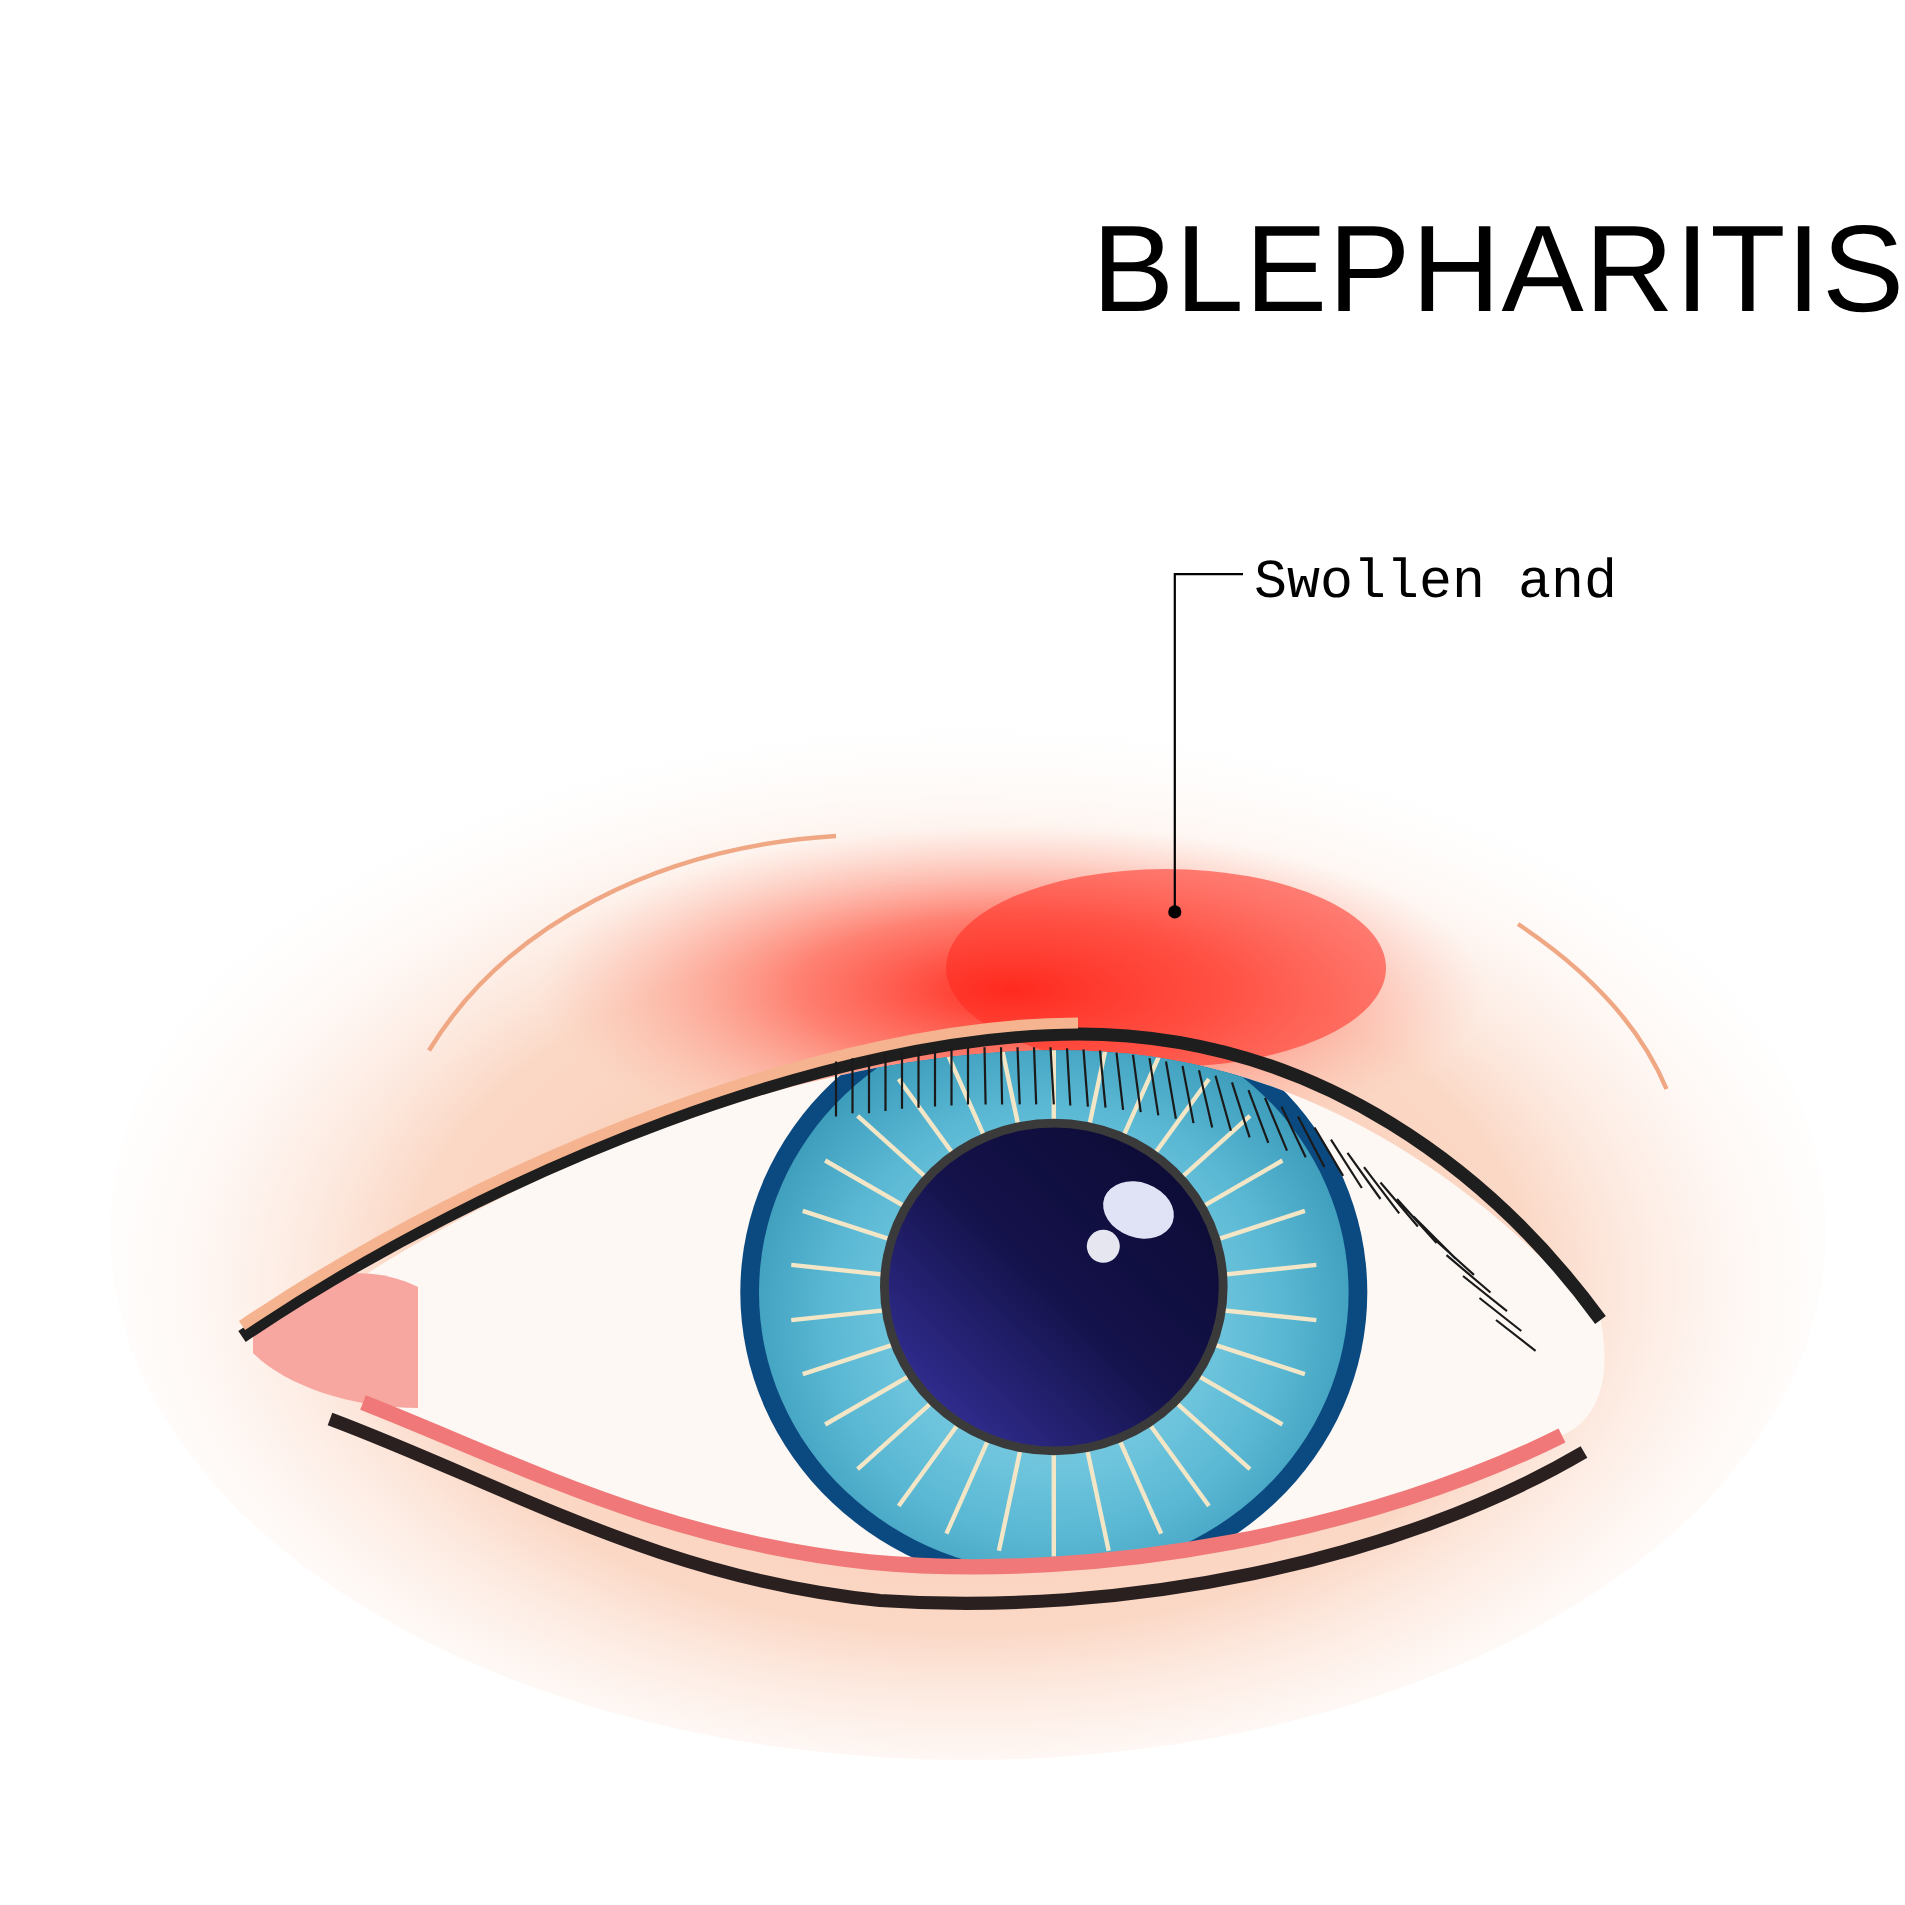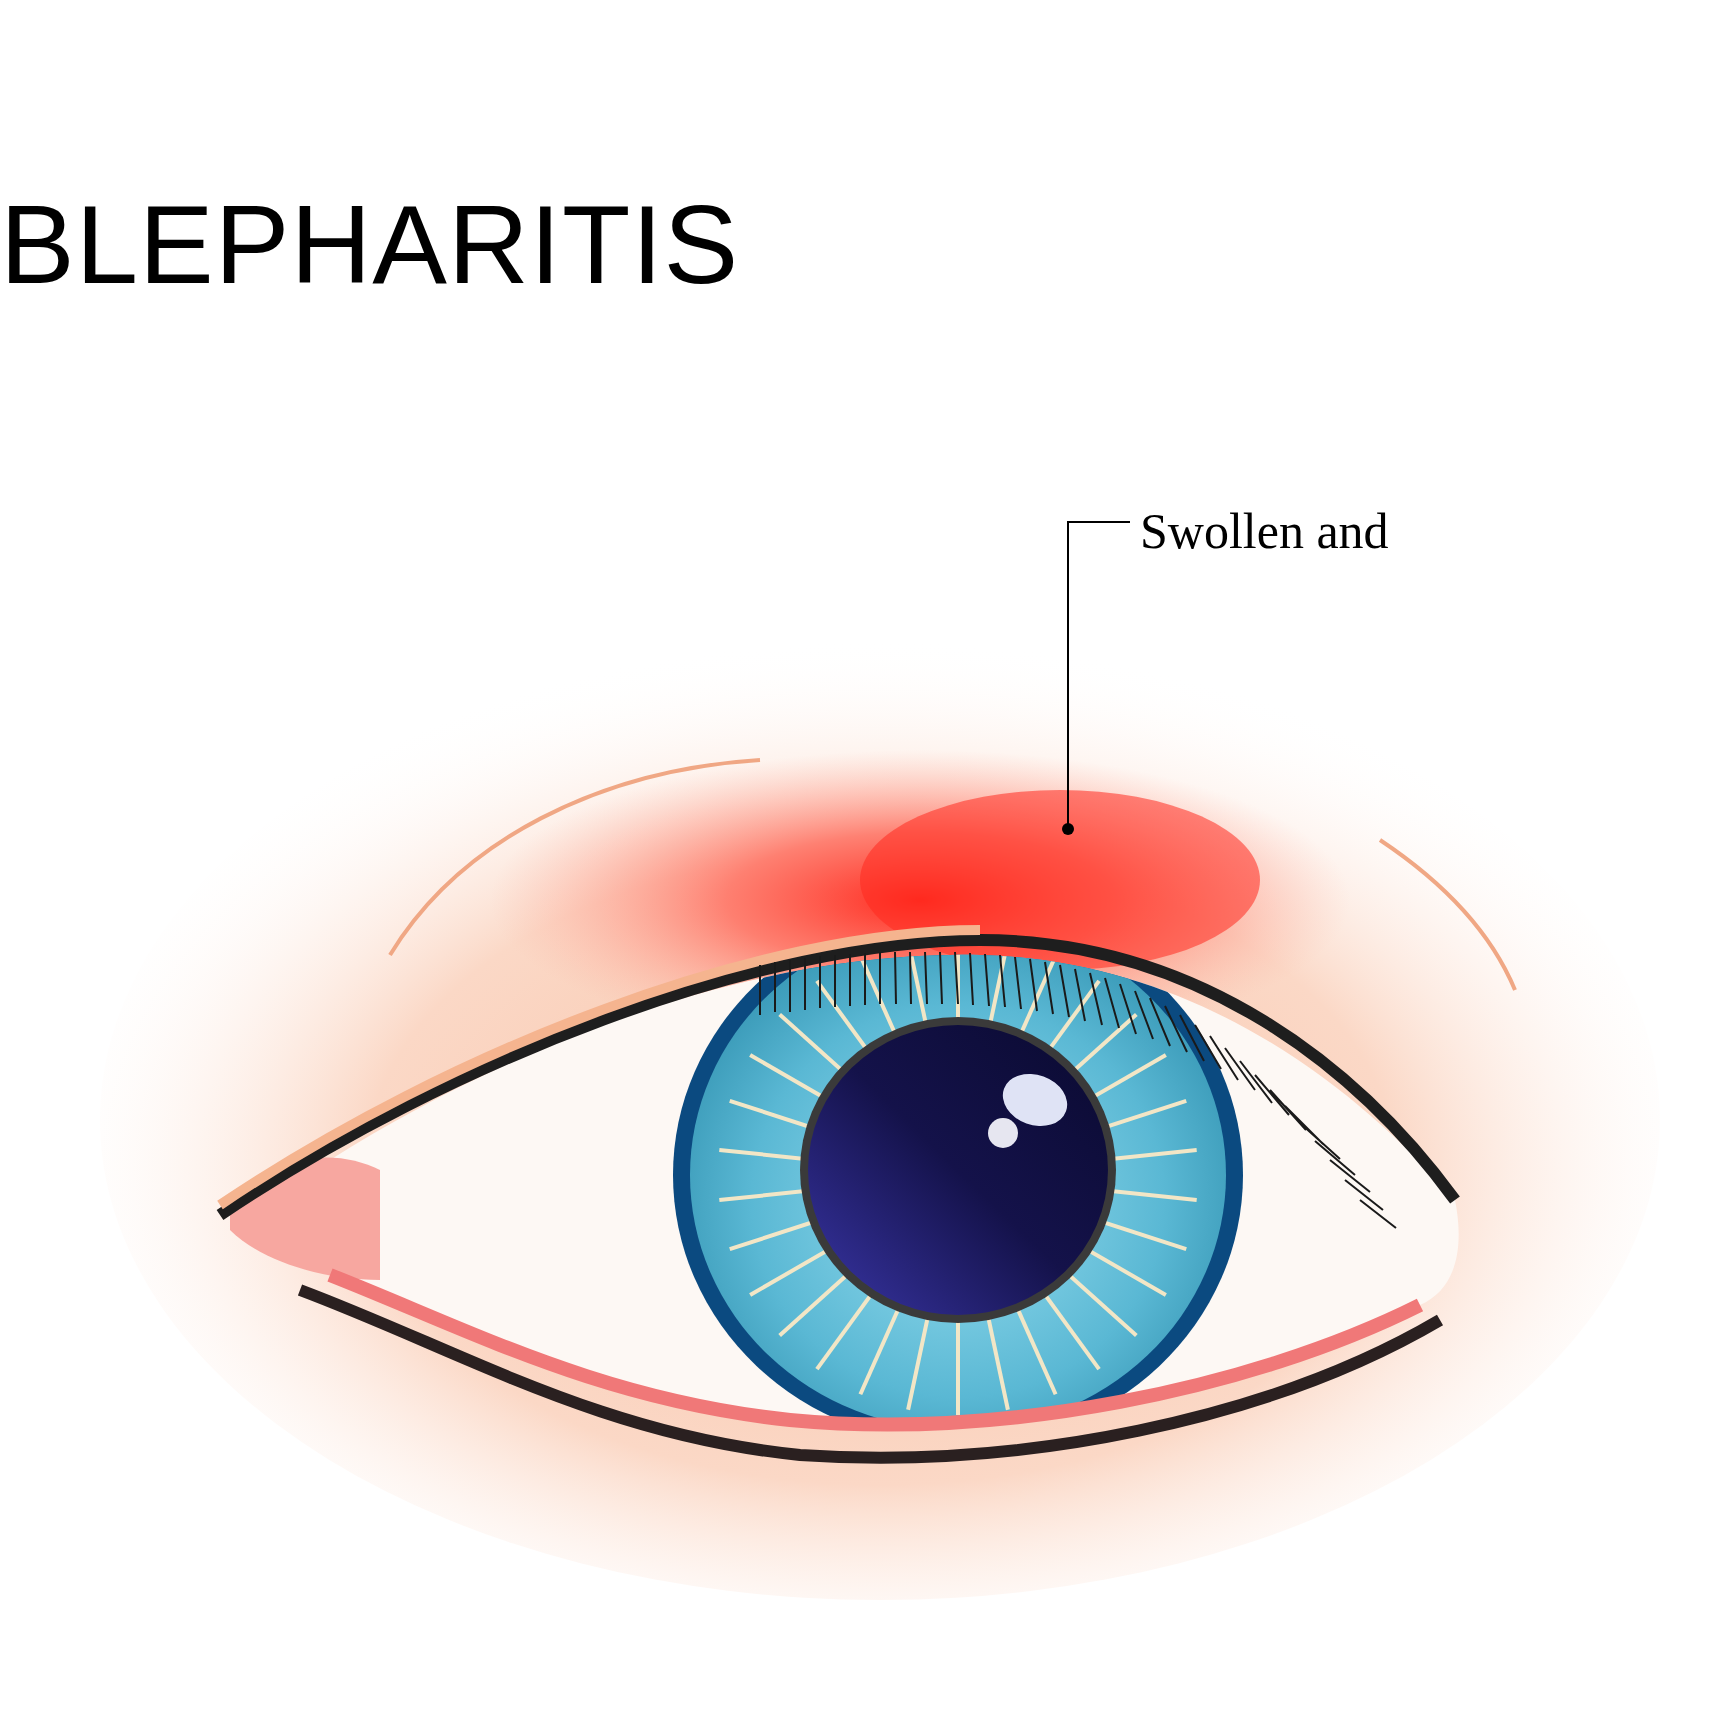--- a/index.html
+++ b/index.html
@@ -1,18 +1,18 @@
 <!DOCTYPE html>
 <html><head>
 <meta charset="utf-8">
 <style>
   html, body { margin:0; padding:0; background:#ffffff; }
   body { width:1732px; height:1732px; position:relative; overflow:hidden; font-family:"Liberation Sans", sans-serif; }
-  .title { position:absolute; left:0; right:0; top:180px; text-align:left; font-size:112px; color:#000; letter-spacing:1px; font-family:"Liberation Sans", sans-serif; }
-  .label { position:absolute; left:1140px; top:500px; font-size:50px; line-height:62px; color:#000; font-family:Liberation Serif, serif; }
+  .title { position:absolute; left:0; right:0; top:180px; text-align:right; font-size:112px; color:#000; letter-spacing:1px; font-family:"Liberation Sans", sans-serif; }
+  .label { position:absolute; left:1140px; top:500px; font-size:50px; line-height:62px; color:#000; font-family:Liberation Mono, monospace; }
   svg.art { position:absolute; left:0; top:0; }
 </style>
 </head>
 <body>
 
 <div class="title">BLEPHARITIS</div>
 
 <svg class="art" width="1732" height="1732" viewBox="0 0 1732 1732">
   <defs>
     <radialGradient id="skinGlow" cx="50%" cy="55%" r="55%">

